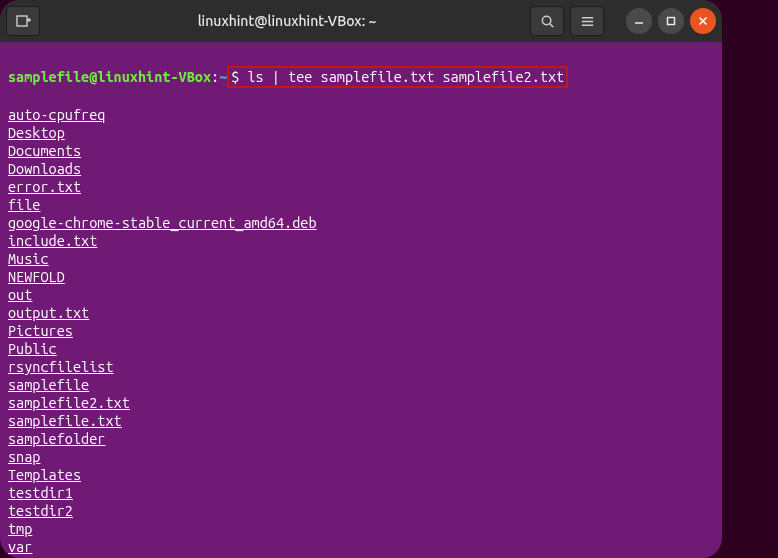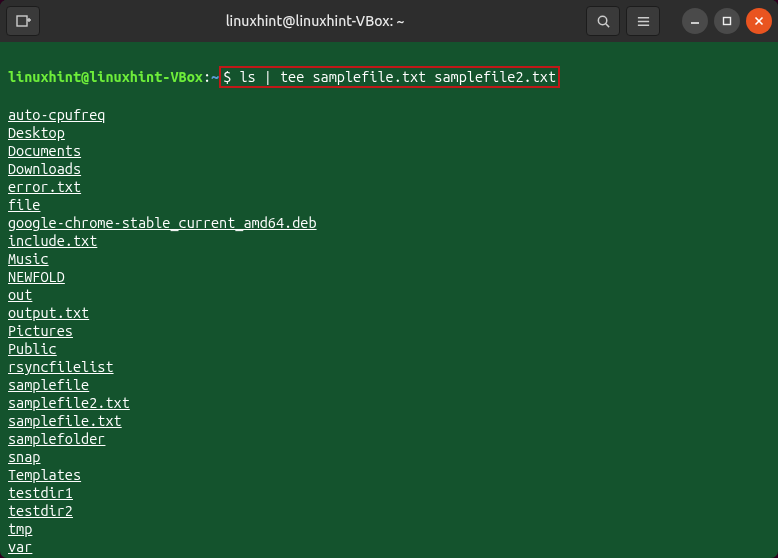--- a/index.html
+++ b/index.html
@@ -8,24 +8,24 @@
     padding: 0;
     width: 778px;
     height: 558px;
     background: #2c001e;
     font-family: "Ubuntu Mono", "DejaVu Sans Mono", monospace;
     font-size: 14.5px;
     line-height: 18px;
     overflow: hidden;
   }
   .window {
-    width: 778px;
+    width: 722px;
     height: 558px;
-    background: #14532d;
-    border-radius: 7px;
+    background: #701a75;
+    border-radius: 20px;
     overflow: hidden;
     position: relative;
   }
   .titlebar {
     height: 42px;
     background: #2d2d2d;
     display: flex;
     align-items: center;
     padding: 0 6px;
     color: #e6e6e6;
@@ -148,18 +148,18 @@
           <svg width="10" height="10" viewBox="0 0 10 10">
               <line x1="1.5" y1="1.5" x2="8.5" y2="8.5" stroke="#fff" stroke-width="1.6"></line>
               <line x1="8.5" y1="1.5" x2="1.5" y2="8.5" stroke="#fff" stroke-width="1.6"></line>
             </svg>
         </span>
       </div>
     </div>
   </div>
 
   <div class="terminal-body">
-<div><span class="prompt-user">linuxhint@linuxhint-VBox</span><span class="prompt-sep">:</span><span class="prompt-path">~</span><span class="cmd-highlight"><span class="prompt-sep">$</span><span> ls | </span><span>tee samplefile.txt samplefile2.txt</span></span></div>
+<div><span class="prompt-user">samplefile@linuxhint-VBox</span><span class="prompt-sep">:</span><span class="prompt-path">~</span><span class="cmd-highlight"><span class="prompt-sep">$</span><span> ls | </span><span>tee samplefile.txt samplefile2.txt</span></span></div>
 <div id="output-container"><div class="output-line">auto-cpufreq</div><div class="output-line">Desktop</div><div class="output-line">Documents</div><div class="output-line">Downloads</div><div class="output-line">error.txt</div><div class="output-line">file</div><div class="output-line">google-chrome-stable_current_amd64.deb</div><div class="output-line">include.txt</div><div class="output-line">Music</div><div class="output-line">NEWFOLD</div><div class="output-line">out</div><div class="output-line">output.txt</div><div class="output-line">Pictures</div><div class="output-line">Public</div><div class="output-line">rsyncfilelist</div><div class="output-line">samplefile</div><div class="output-line">samplefile2.txt</div><div class="output-line">samplefile.txt</div><div class="output-line">samplefolder</div><div class="output-line">snap</div><div class="output-line">Templates</div><div class="output-line">testdir1</div><div class="output-line">testdir2</div><div class="output-line">tmp</div><div class="output-line">var</div><div class="output-line">Videos</div></div>
 
   </div>
 
 </div>
 
 </body></html>

